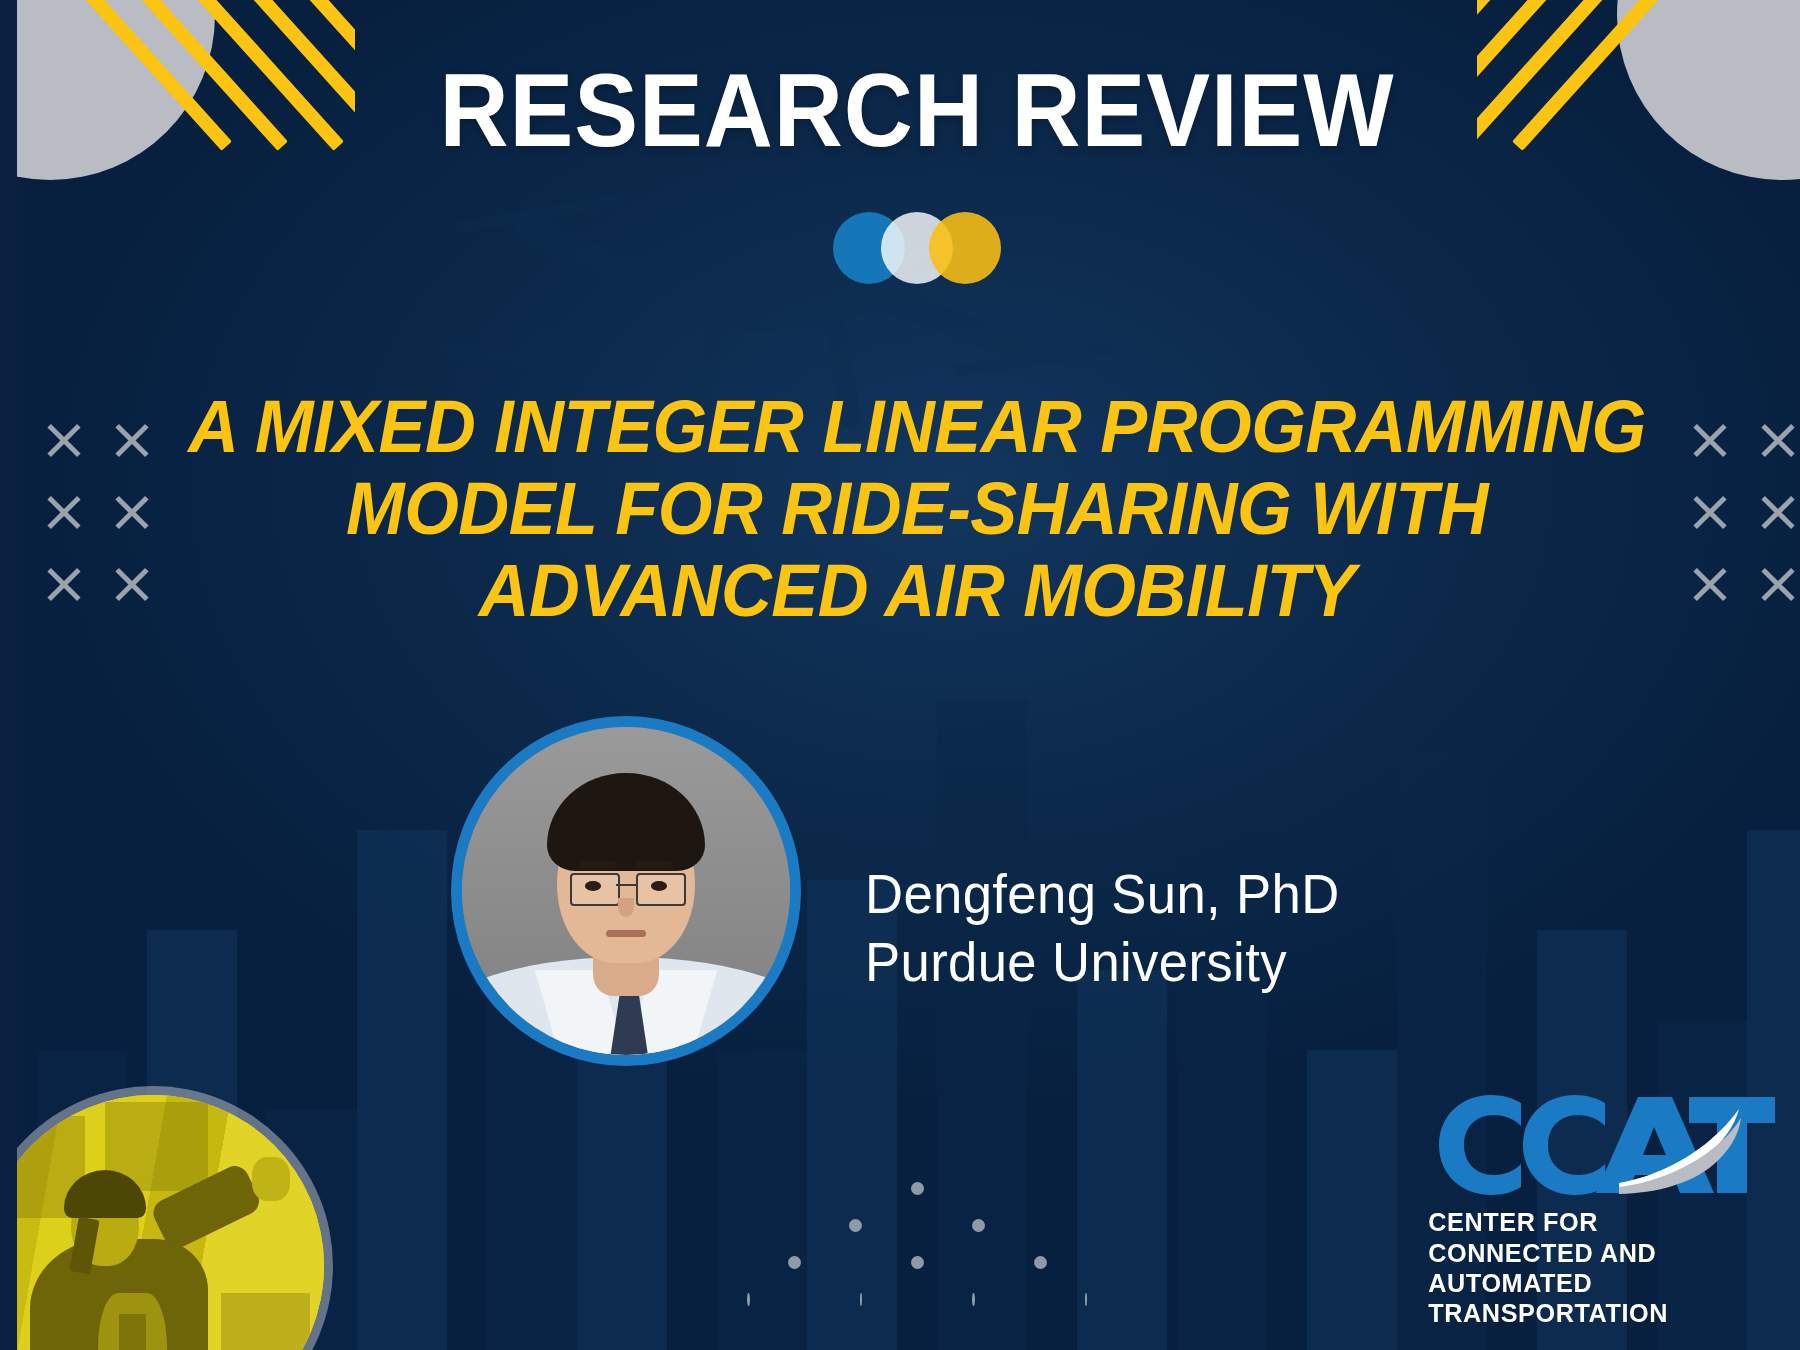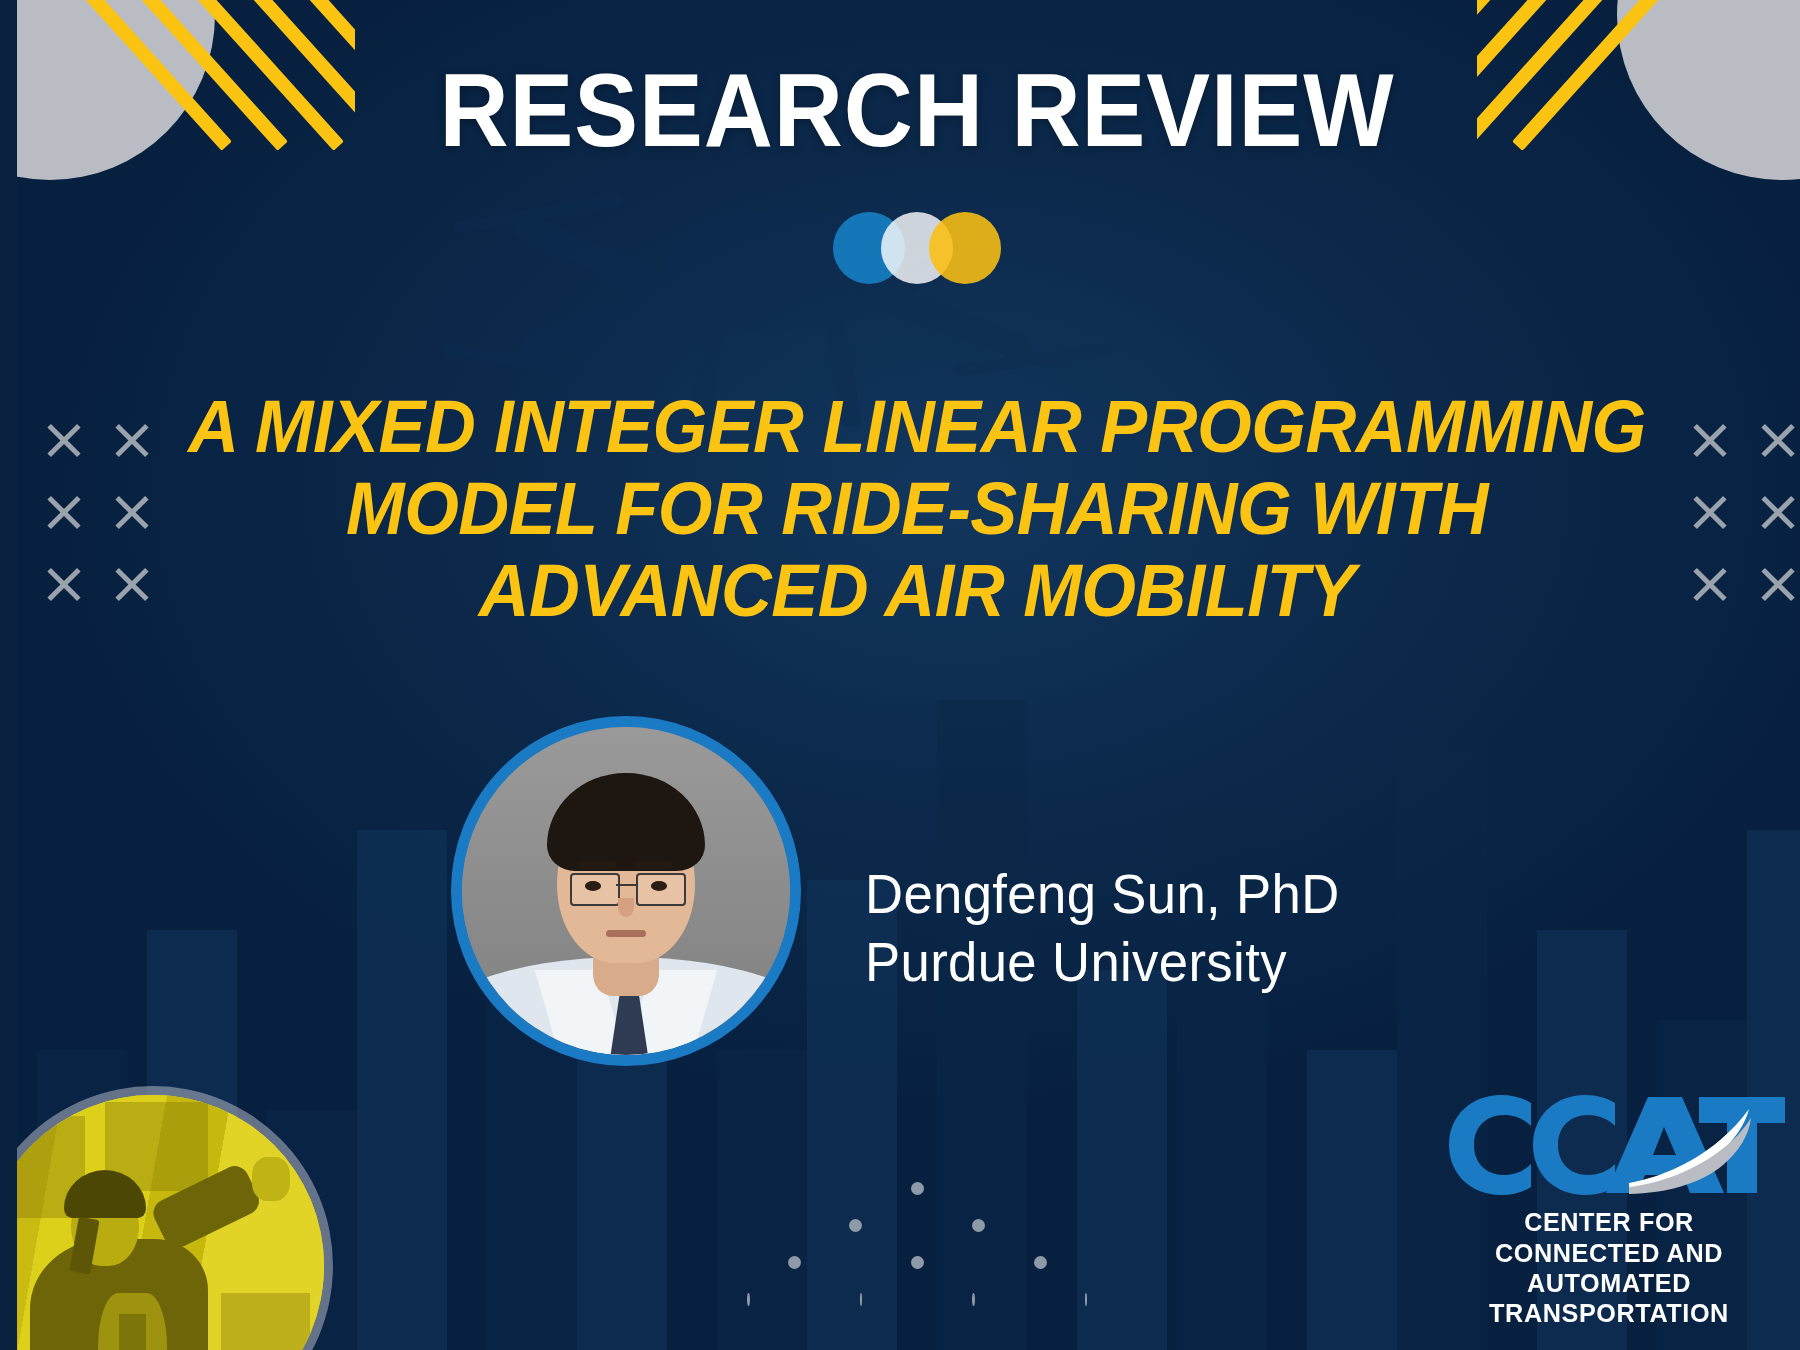--- a/index.html
+++ b/index.html
@@ -334,24 +334,24 @@
   .dot-tri .row { display: flex; justify-content: center; }
   .dot-tri .dot {
     width: 13px; height: 13px;
     border-radius: 50%;
     background: #8e9aa7;
   }
 
   
   .ccat {
     position: absolute;
-    right: 32px;
+    right: 42px;
     bottom: 22px;
     width: 352px;
-    text-align: center;
+    text-align: left;
   }
   .ccat .mark { position: relative; height: 118px; }
   .ccat .mark svg { display: block; width: 100%; height: 100%; }
   .ccat .tag {
     color: #ffffff;
     font-family: "Liberation Sans Narrow", "Liberation Sans", sans-serif;
     font-weight: 700;
     font-size: 26px;
     line-height: 1.16;
     letter-spacing: .6px;

